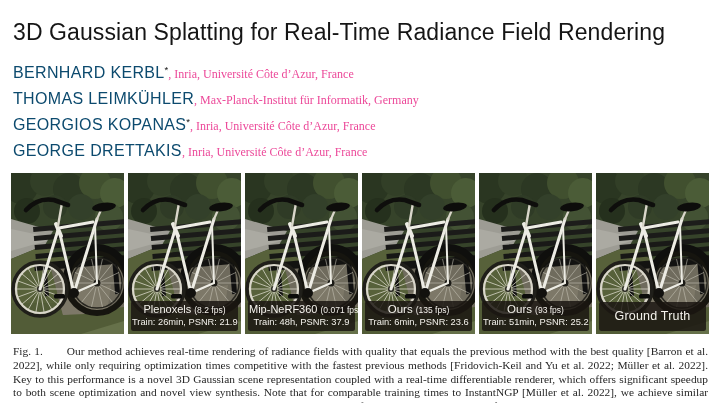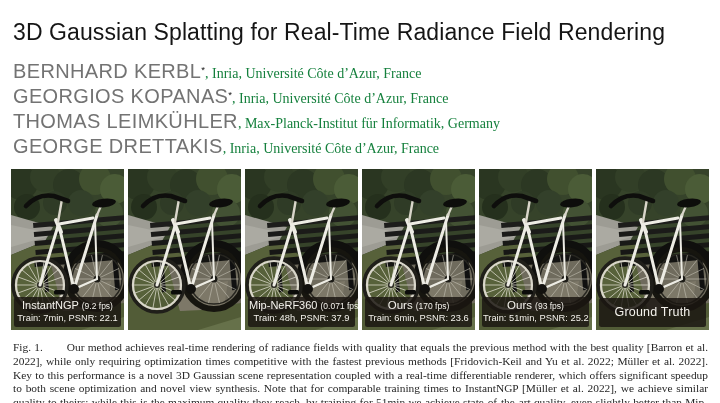--- a/index.html
+++ b/index.html
@@ -9,23 +9,23 @@
     font-family:"Liberation Sans", sans-serif;
     position:relative;
   }
   .title {
     margin:19px 12px 0 13px;
     font-size:23px; font-weight:400; letter-spacing:.1px; color:#151515;
     white-space:nowrap;
   }
   .authors { margin:13px 13px 0 13px; }
   .author-line { line-height:21px; white-space:nowrap; }
-  .author-name { font-size:20px; letter-spacing:.35px; color:#737373; }
+  .author-name { font-size:16px; letter-spacing:.35px; color:#0c4a6e; }
   .author-sup { font-size:9.5px; vertical-align:5px; letter-spacing:0; }
-  .author-affil { font-family:"Liberation Serif", serif; font-size:14px; color:#15803d; }
+  .author-affil { font-family:"Liberation Serif", serif; font-size:12px; color:#ec4899; }
 
   .figure-strip { display:flex; gap:4px; margin:10px 11px 0 11px; }
   .panel {
     position:relative; width:113px; height:161px; overflow:hidden;
     background:#36432a; flex:0 0 auto;
   }
   .scene, .scene svg { position:absolute; left:0; top:0; width:113px; height:161px; display:block; }
   .label-box {
     position:absolute; left:3px; right:3px; bottom:3px;
     background:var(--label-bg, rgba(26,22,17,.84));
@@ -51,24 +51,24 @@
 </head>
 <body>
 
 <h1 class="title">3D Gaussian Splatting for Real-Time Radiance Field Rendering</h1>
 
 <div class="authors">
   <div class="author-line">
     <span class="author-name">BERNHARD KERBL</span><sup class="author-sup">*</sup><span class="author-affil">, Inria, Université Côte d’Azur, France</span>
   </div>
   <div class="author-line">
+    <span class="author-name">THOMAS LEIMKÜHLER</span><sup class="author-sup"></sup><span class="author-affil">, Max-Planck-Institut für Informatik, Germany</span>
+  </div>
+  <div class="author-line">
     <span class="author-name">GEORGIOS KOPANAS</span><sup class="author-sup">*</sup><span class="author-affil">, Inria, Université Côte d’Azur, France</span>
-  </div>
-  <div class="author-line">
-    <span class="author-name">THOMAS LEIMKÜHLER</span><sup class="author-sup"></sup><span class="author-affil">, Max-Planck-Institut für Informatik, Germany</span>
   </div>
   <div class="author-line">
     <span class="author-name">GEORGE DRETTAKIS</span><sup class="author-sup"></sup><span class="author-affil">, Inria, Université Côte d’Azur, France</span>
   </div>
 </div>
 
 <div class="figure-strip">
 
   <div class="panel">
     <div class="scene">
@@ -158,24 +158,20 @@
       <path d="M45,51 L50,63" stroke-width="4"></path>
       <path d="M86,46 L90,37" stroke="#d9d6ca" stroke-width="2.2"></path>
       <path d="M51,30 L47,53" stroke="#d9d6ca" stroke-width="2.4"></path>
     </g>
     <ellipse cx="93" cy="34" rx="12" ry="4.2" fill="#0d0d0b" transform="rotate(-7 93 34)"></ellipse>
     <path d="M15,37 Q27,24 43,27 L57,32" fill="none" stroke="#0e0e0c" stroke-width="4.6" stroke-linecap="round"></path>
     <circle cx="63" cy="120" r="5" fill="#12110e"></circle>
     <rect x="43" y="121" width="11" height="4.5" rx="1.5" fill="#0c0c0a"></rect>
   </svg>
 </div>
-    <div class="label-box">
-      <div class="method-line"><span class="method-name">InstantNGP</span> <span class="method-fps">(9.2 fps)</span></div>
-      <div class="method-stats">Train: 7min, PSNR: 22.1</div>
-    </div>
   </div>
 
   <div class="panel">
     <div class="scene">
   <svg viewBox="0 0 113 161" preserveAspectRatio="none">
     <rect x="0" y="0" width="113" height="102" fill="#36432a"></rect>
     <g>
       <circle cx="10" cy="14" r="17" fill="#2a3621"></circle>
       <circle cx="34" cy="8" r="15" fill="#323f27"></circle>
       <circle cx="58" cy="16" r="16" fill="#2c3823"></circle>
@@ -259,20 +255,24 @@
       <path d="M45,51 L50,63" stroke-width="4"></path>
       <path d="M86,46 L90,37" stroke="#d9d6ca" stroke-width="2.2"></path>
       <path d="M51,30 L47,53" stroke="#d9d6ca" stroke-width="2.4"></path>
     </g>
     <ellipse cx="93" cy="34" rx="12" ry="4.2" fill="#0d0d0b" transform="rotate(-7 93 34)"></ellipse>
     <path d="M15,37 Q27,24 43,27 L57,32" fill="none" stroke="#0e0e0c" stroke-width="4.6" stroke-linecap="round"></path>
     <circle cx="63" cy="120" r="5" fill="#12110e"></circle>
     <rect x="43" y="121" width="11" height="4.5" rx="1.5" fill="#0c0c0a"></rect>
   </svg>
 </div>
+    <div class="label-box">
+      <div class="method-line"><span class="method-name">Plenoxels</span> <span class="method-fps">(8.2 fps)</span></div>
+      <div class="method-stats">Train: 26min, PSNR: 21.9</div>
+    </div>
   </div>
 
   <div class="panel">
     <div class="scene">
   <svg viewBox="0 0 113 161" preserveAspectRatio="none">
     <rect x="0" y="0" width="113" height="102" fill="#36432a"></rect>
     <g>
       <circle cx="10" cy="14" r="17" fill="#2a3621"></circle>
       <circle cx="34" cy="8" r="15" fill="#323f27"></circle>
       <circle cx="58" cy="16" r="16" fill="#2c3823"></circle>
@@ -458,21 +458,21 @@
       <path d="M86,46 L90,37" stroke="#d9d6ca" stroke-width="2.2"></path>
       <path d="M51,30 L47,53" stroke="#d9d6ca" stroke-width="2.4"></path>
     </g>
     <ellipse cx="93" cy="34" rx="12" ry="4.2" fill="#0d0d0b" transform="rotate(-7 93 34)"></ellipse>
     <path d="M15,37 Q27,24 43,27 L57,32" fill="none" stroke="#0e0e0c" stroke-width="4.6" stroke-linecap="round"></path>
     <circle cx="63" cy="120" r="5" fill="#12110e"></circle>
     <rect x="43" y="121" width="11" height="4.5" rx="1.5" fill="#0c0c0a"></rect>
   </svg>
 </div>
     <div class="label-box bold-method">
-      <div class="method-line"><span class="method-name">Ours</span> <span class="method-fps">(170 fps)</span></div>
+      <div class="method-line"><span class="method-name">Ours</span> <span class="method-fps">(135 fps)</span></div>
       <div class="method-stats">Train: 6min, PSNR: 23.6</div>
     </div>
   </div>
 
   <div class="panel">
     <div class="scene">
   <svg viewBox="0 0 113 161" preserveAspectRatio="none">
     <rect x="0" y="0" width="113" height="102" fill="#36432a"></rect>
     <g>
       <circle cx="10" cy="14" r="17" fill="#2a3621"></circle>

